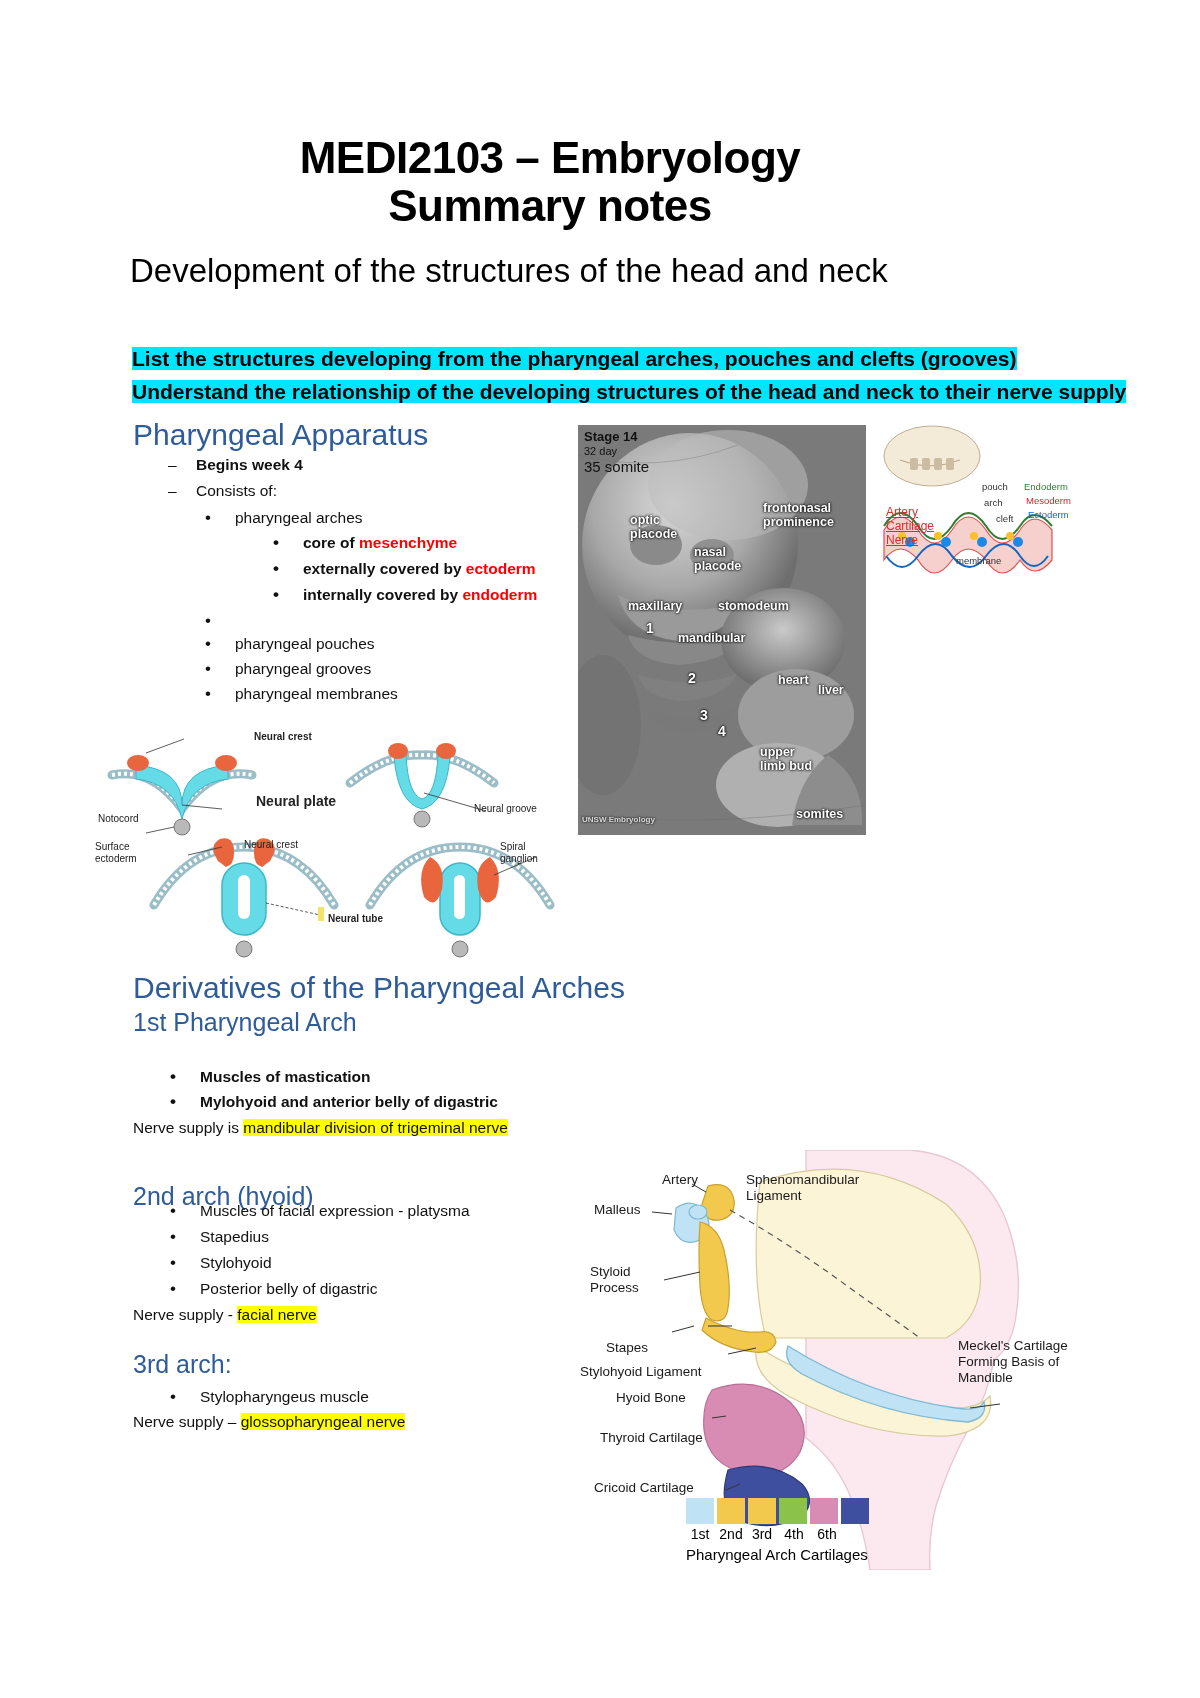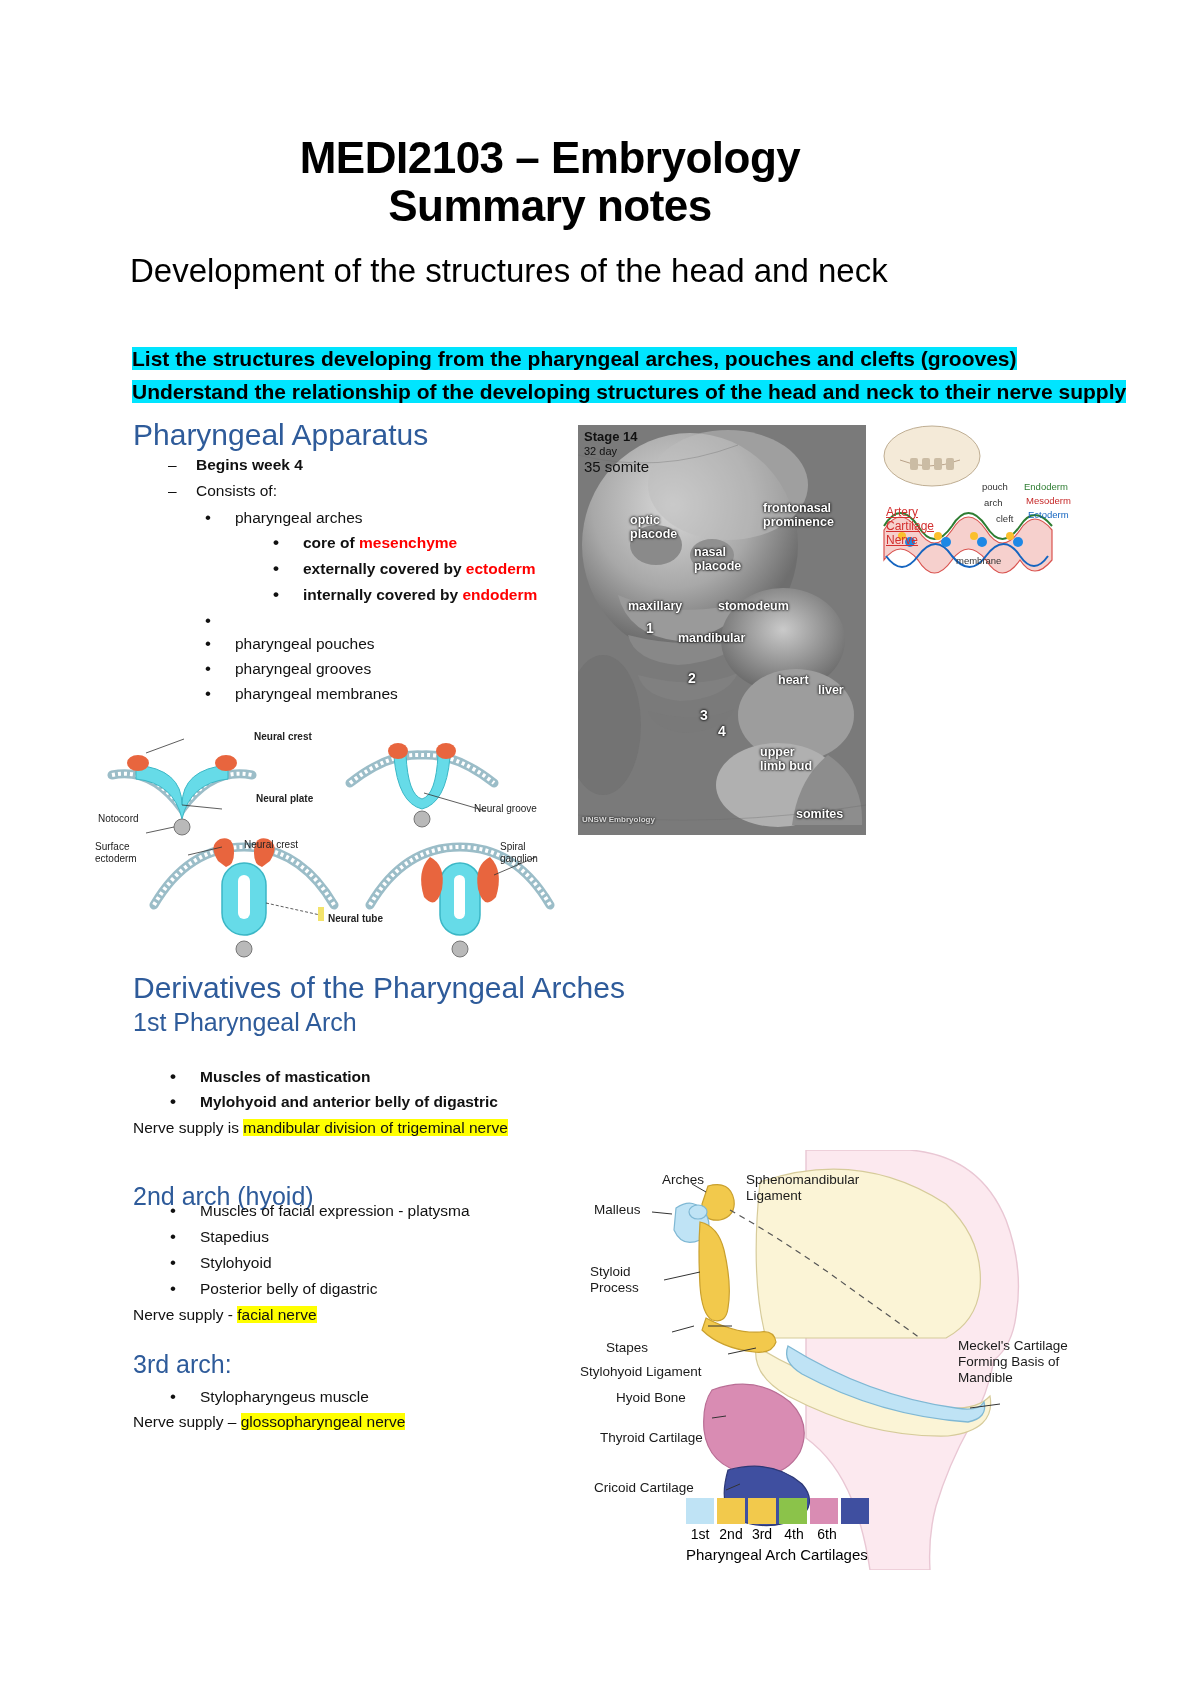--- a/index.html
+++ b/index.html
@@ -266,21 +266,21 @@
         <path d="M2 60 q34 -58 90 -58 q56 0 90 58" fill="none" stroke="#ffffff" stroke-width="4" stroke-dasharray="3 3"></path>
         <rect x="72" y="18" width="40" height="72" rx="20" fill="#66dbe8" stroke="#3bb7c6" stroke-width="1.5"></rect>
         <rect x="86" y="30" width="11" height="44" rx="5.5" fill="#ffffff"></rect>
         <path d="M62 12 q-14 14 -6 40 q12 14 18 -8 q4 -24 -12 -32z" fill="#e8653e"></path>
         <path d="M122 12 q14 14 6 40 q-12 14 -18 -8 q-4 -24 12 -32z" fill="#e8653e"></path>
         <circle cx="92" cy="104" r="8" fill="#b9b9b9" stroke="#777" stroke-width="1"></circle>
         <path d="M126 30 L168 12" stroke="#333" stroke-width=".8"></path>
       </g>
     </svg>
     <div class="diag-label b" style="left:158px; top:16px; font-size:10px;">Neural crest</div>
-    <div class="diag-label b" style="left:160px; top:78px; font-size:10px;">Neural plate</div>
+    <div class="diag-label b" style="left:160px; top:78px; font-size:14px;">Neural plate</div>
     <div class="diag-label" style="left:2px; top:98px; font-size:10px;">Notocord</div>
     <div class="diag-label" style="left:378px; top:88px; font-size:10px;">Neural groove</div>
     <div class="diag-label" style="left:-1px; top:126px; width:56px; font-size:10px;">
       <span>Surface ectoderm</span>
     </div>
     <div class="diag-label" style="left:148px; top:124px; font-size:10px;">Neural crest</div>
     <div class="diag-label b" style="left:232px; top:198px; font-size:10px;">Neural tube</div>
     <div class="diag-label" style="left:404px; top:126px; width:42px; font-size:10px;">
       <span>Spiral ganglion</span>
     </div>
@@ -360,21 +360,21 @@
         <path d="M84 130 L120 122"></path>
         <path d="M92 182 L114 176"></path>
         <path d="M128 176 L152 176"></path>
         <path d="M148 204 L176 198"></path>
         <path d="M132 268 L146 266"></path>
         <path d="M146 340 L160 334"></path>
         <path d="M390 258 L420 254"></path>
       </g>
     </svg>
 
-    <div class="skull-label" style="left:82px; top:22px;">Arches</div>
+    <div class="skull-label" style="left:82px; top:22px;">Artery</div>
     <div class="skull-label" style="left:14px; top:52px;">Malleus</div>
     <div class="skull-label" style="left:10px; top:114px; width:60px;">
       <span>Styloid Process</span>
     </div>
     <div class="skull-label" style="left:26px; top:190px;">Stapes</div>
     <div class="skull-label" style="left:0px; top:214px;">Stylohyoid Ligament</div>
     <div class="skull-label" style="left:36px; top:240px;">Hyoid Bone</div>
     <div class="skull-label" style="left:20px; top:280px;">Thyroid Cartilage</div>
     <div class="skull-label" style="left:14px; top:330px;">Cricoid Cartilage</div>
 

